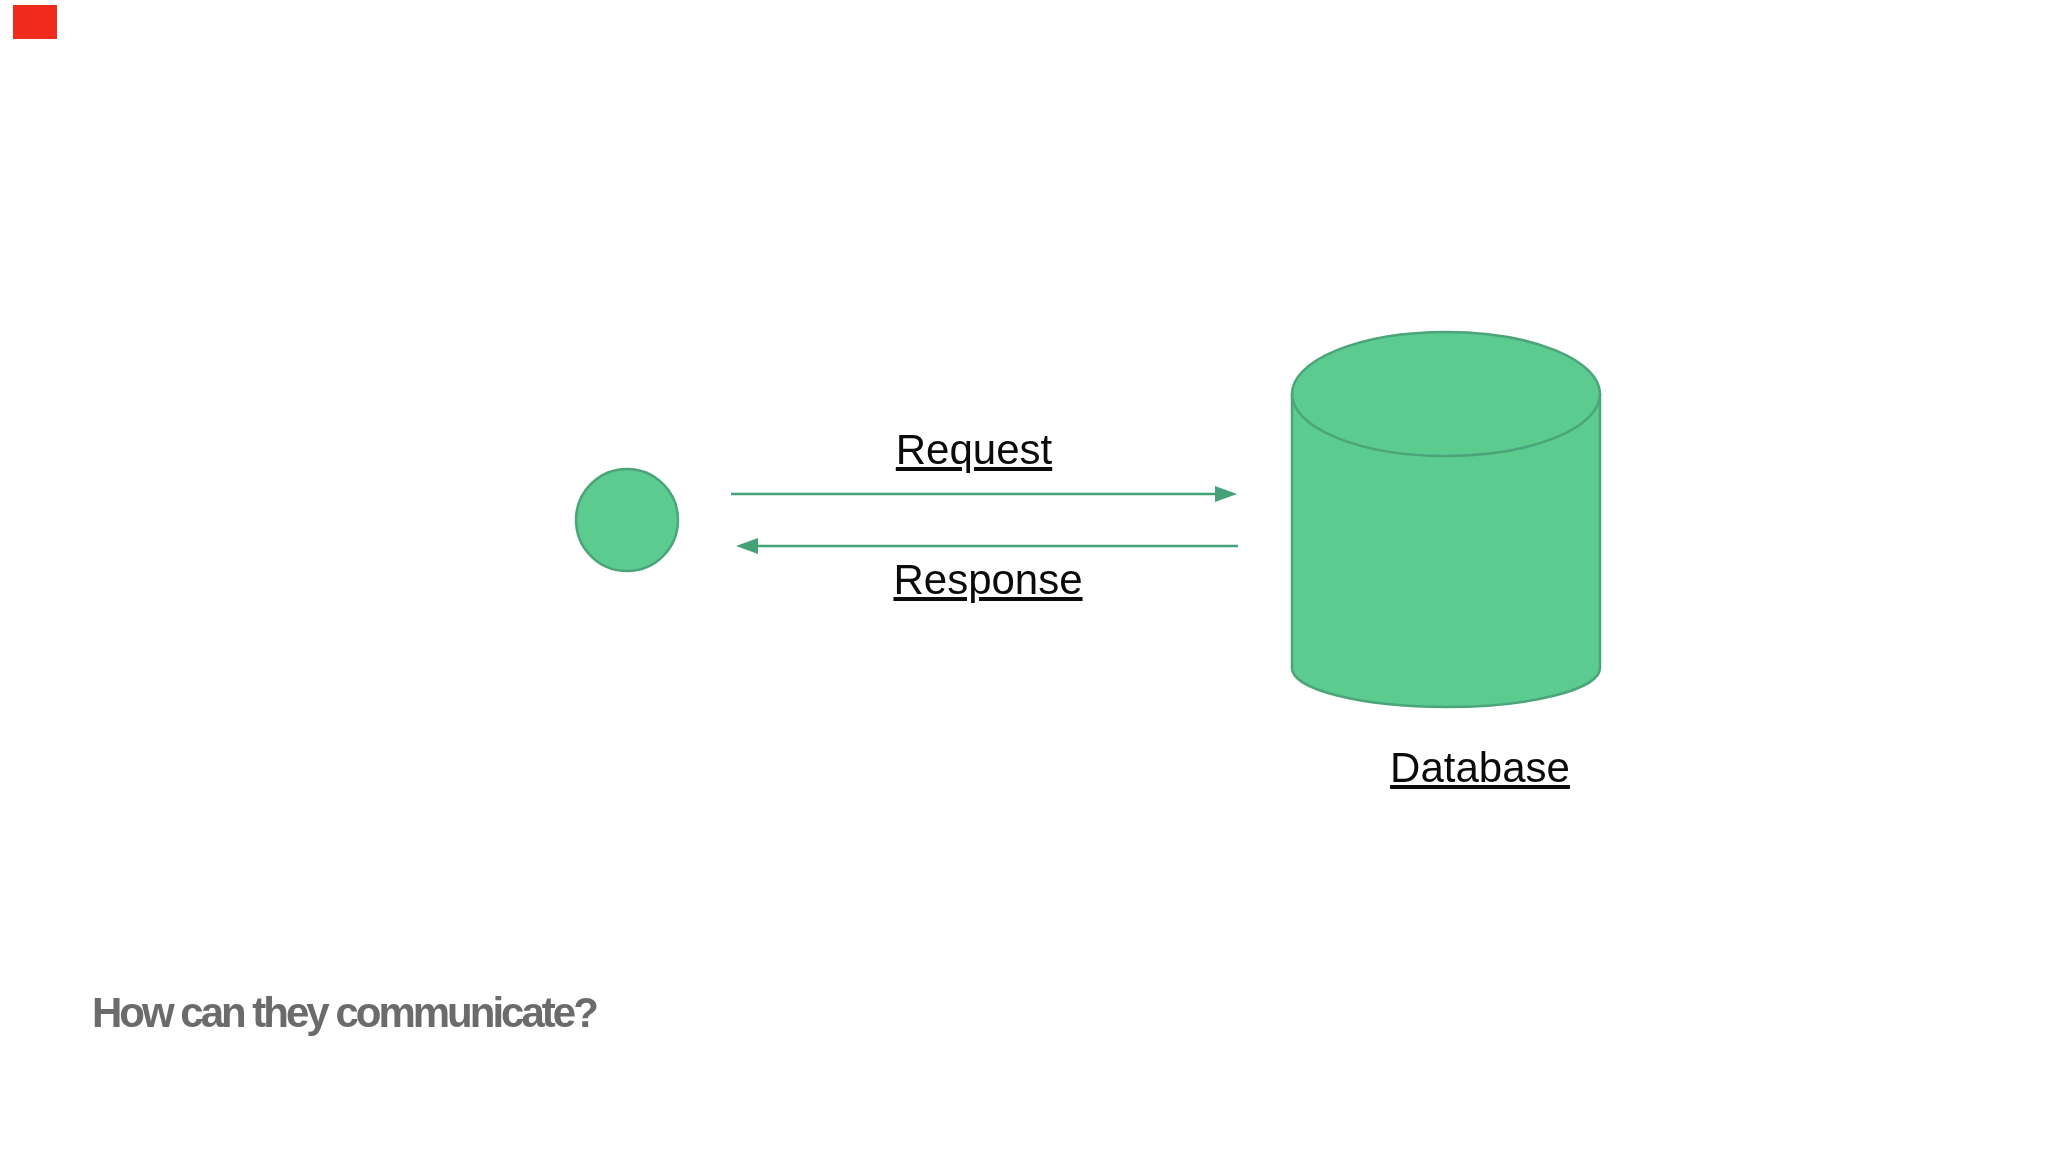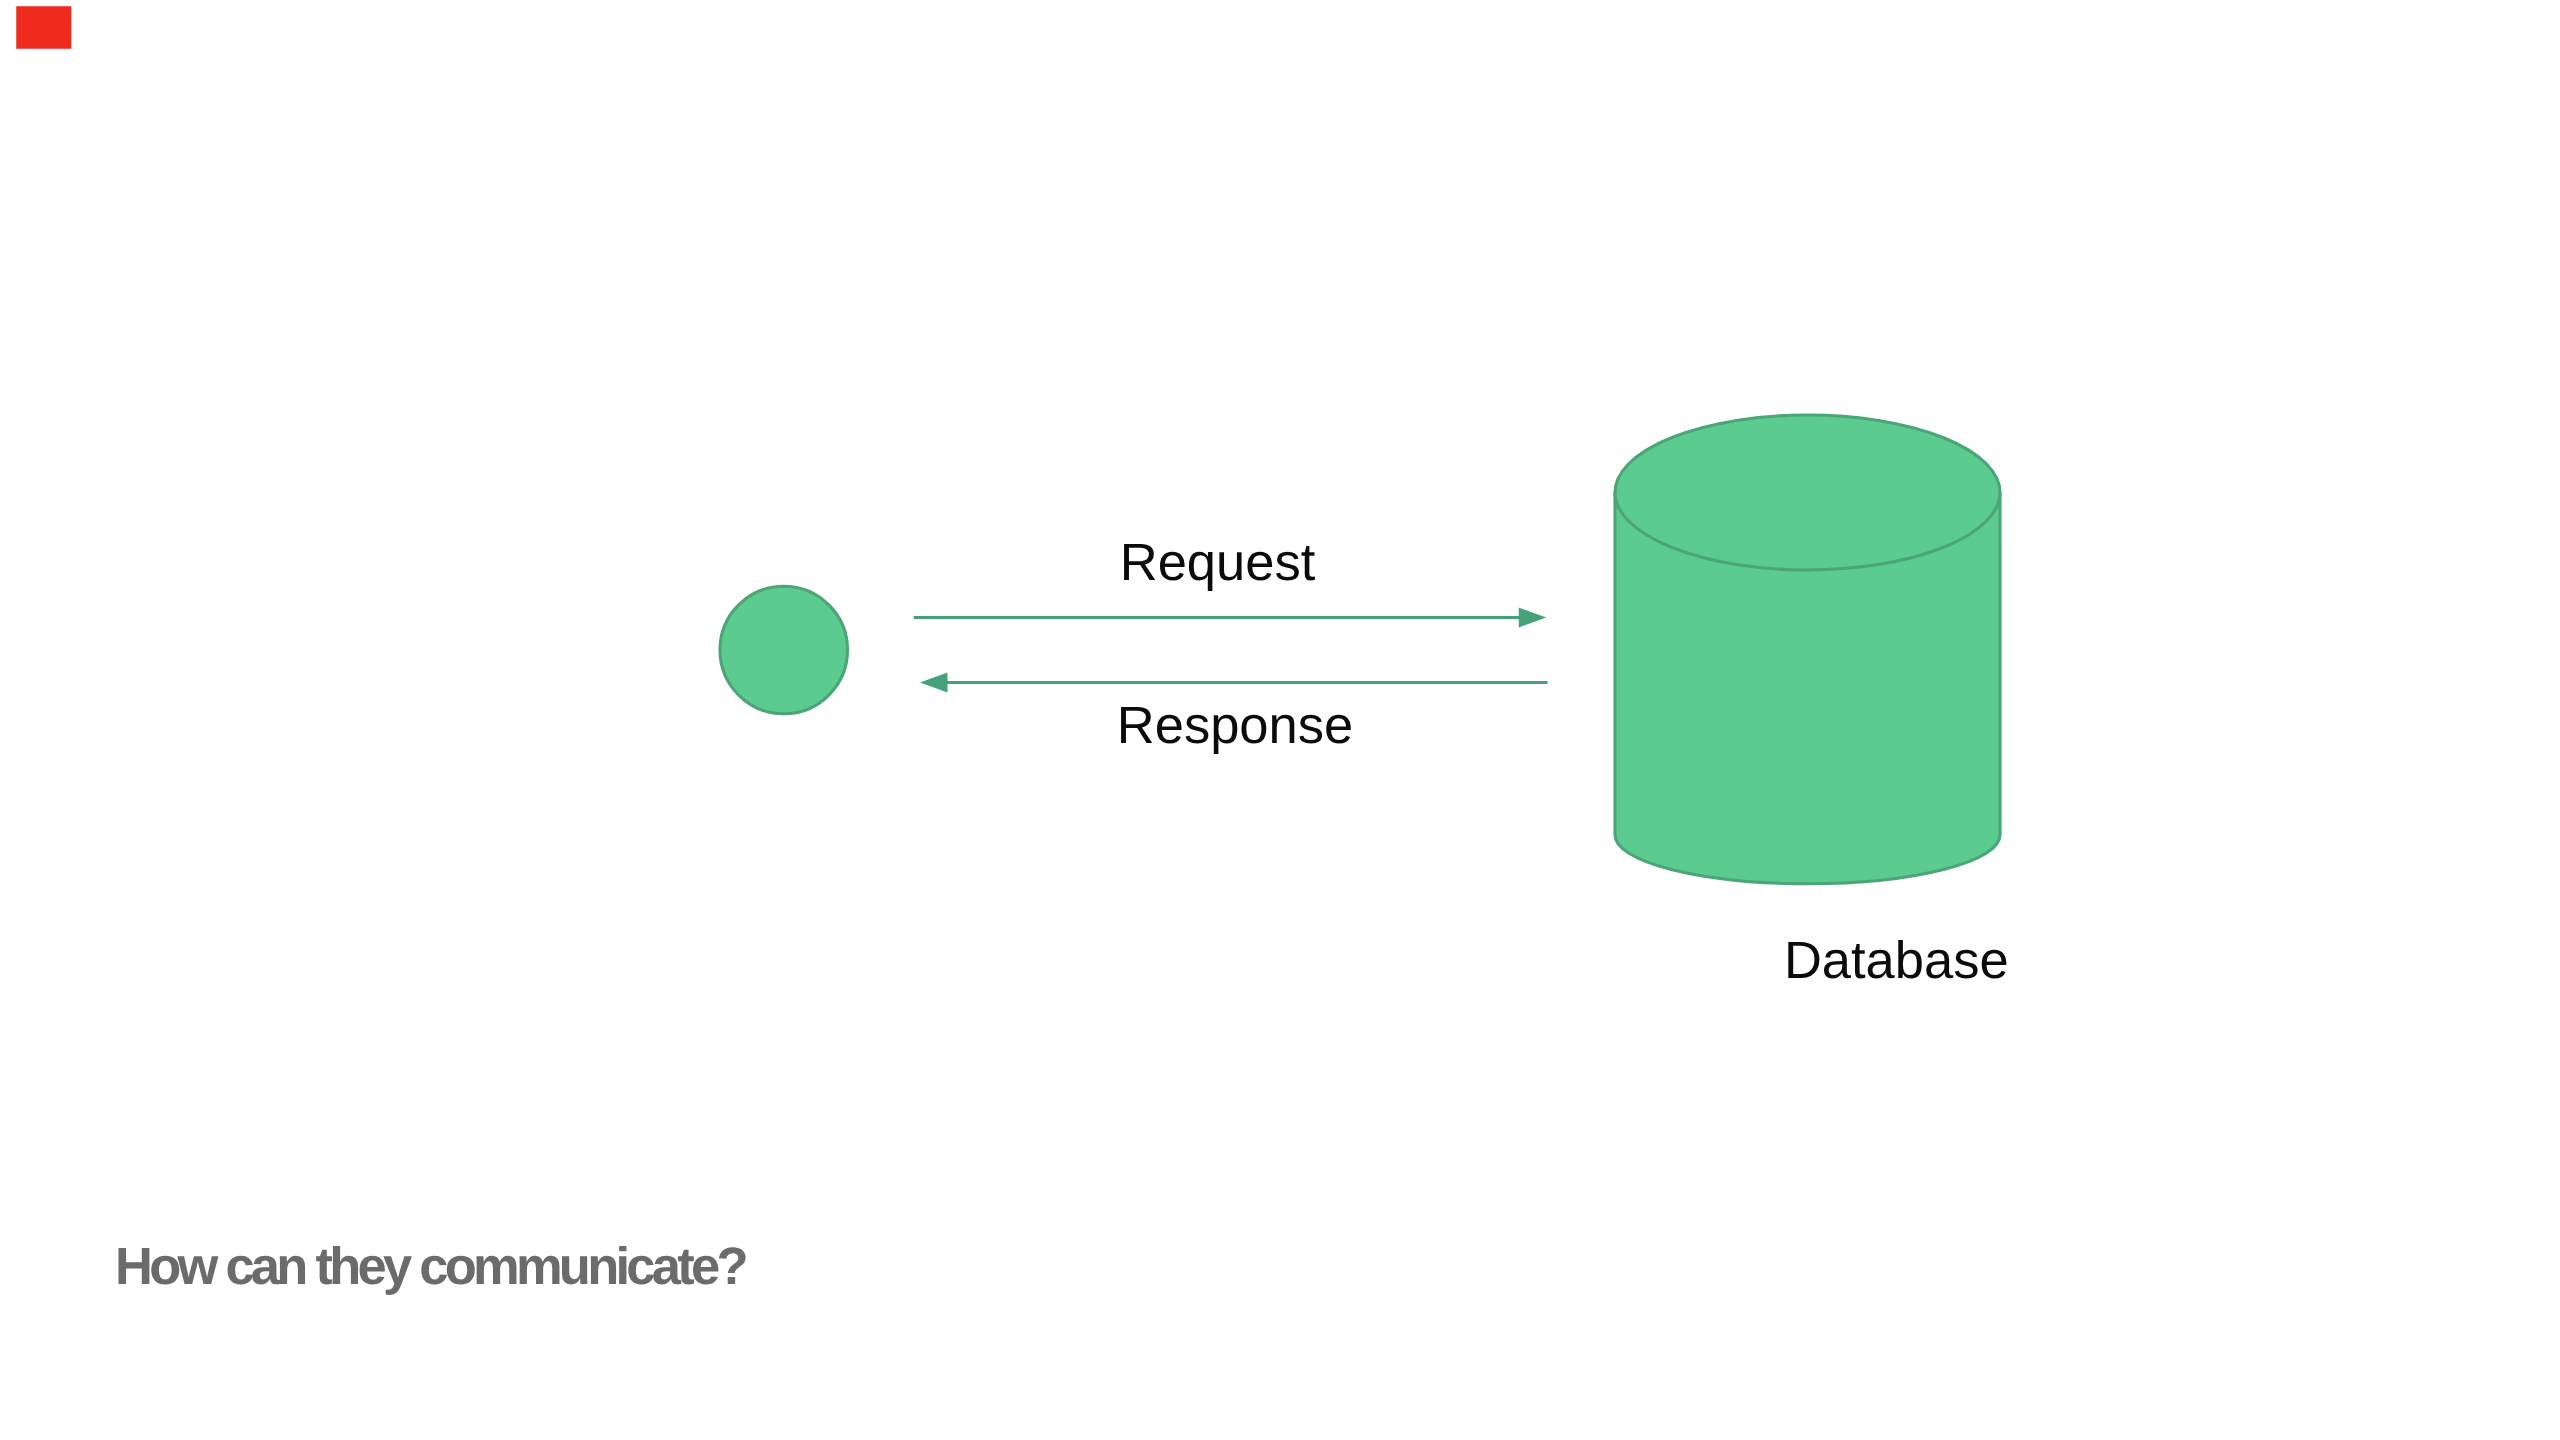--- a/index.html
+++ b/index.html
@@ -17,25 +17,25 @@
     position:relative;width:2048px;height:1152px;background:var(--bg);
     overflow:hidden;
   }
   .marker{
     position:absolute;left:13px;top:5px;width:44px;height:34px;
     background:var(--marker-color);
   }
   svg.diagram{position:absolute;left:0;top:0;width:2048px;height:1152px;}
   .lbl{
     position:absolute;color:var(--label-color);font-size:42px;line-height:1;
-    white-space:pre;transform:translateX(-50%);
+    white-space:pre;transform:translateX(-50%);text-decoration:underline;
   }
   .lbl-request{left:974px;top:429px;}
   .lbl-response{left:988px;top:559px;}
-  .lbl-database{left:1517px;top:747px;}
+  .lbl-database{left:1480px;top:747px;}
   .lbl-userapp{left:627px;top:742px;line-height:47px;}
   .title{
     position:absolute;left:92px;top:992px;
     color:var(--title-color);font-size:42px;font-weight:700;
     letter-spacing:-3px;line-height:1;white-space:pre;
   }
 </style>
 </head>
 <body>
 

